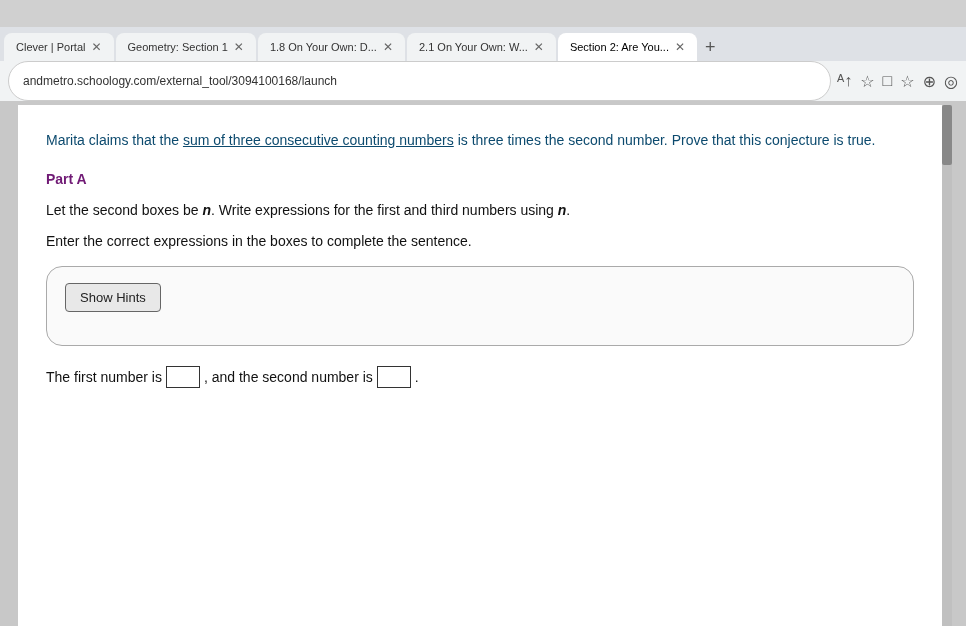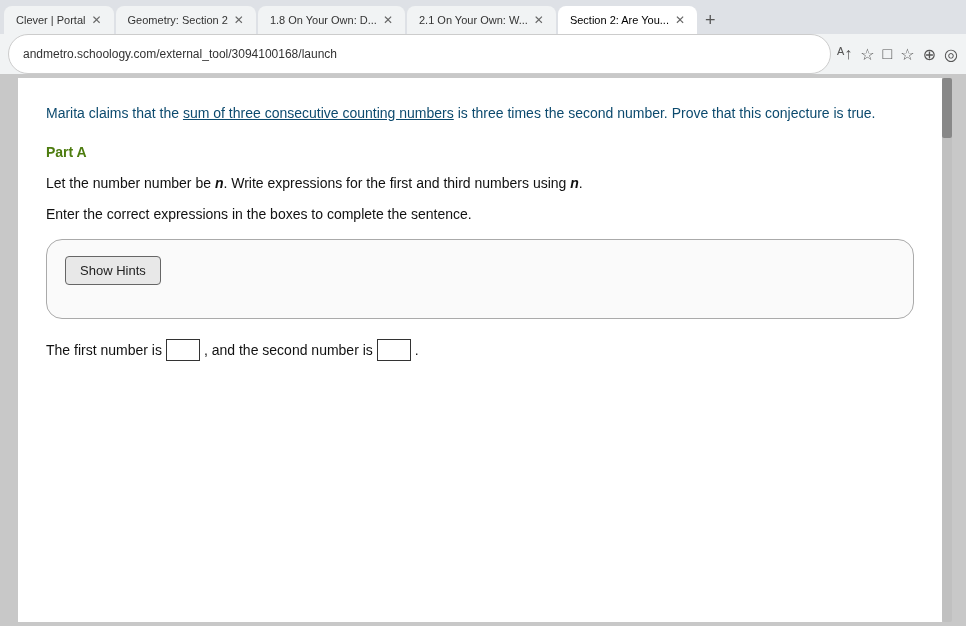--- a/index.html
+++ b/index.html
@@ -14,20 +14,21 @@
       width: 966px;
       height: 626px;
       overflow: hidden;
       position: relative;
     }
 
     
     .browser-chrome {
       background: #f1f3f4;
       width: 100%;
+      margin-top: 27px;
     }
 
     .tab-bar {
       display: flex;
       align-items: center;
       background: #dee1e6;
       padding: 6px 0 0 0;
       height: 34px;
       gap: 2px;
       padding-left: 4px;
@@ -154,21 +155,21 @@
       margin-bottom: 20px;
     }
 
     .problem-text u {
       text-decoration: underline;
     }
 
     .part-label {
       font-size: 14px;
       font-weight: bold;
-      color: #4d7c0f;
+      color: #701a75;
       margin-bottom: 12px;
     }
 
     .instruction-text {
       font-size: 14px;
       color: #111;
       line-height: 1.6;
       margin-bottom: 8px;
     }
 
@@ -225,21 +226,21 @@
 <body>
 
 <div class="browser-chrome">
 
   <div class="tab-bar">
     <div class="tab">
       <span>Clever | Portal</span>
       <span class="tab-close">✕</span>
     </div>
     <div class="tab">
-      <span>Geometry: Section 2</span>
+      <span>Geometry: Section 1</span>
       <span class="tab-close">✕</span>
     </div>
     <div class="tab">
       <span>1.8 On Your Own: D...</span>
       <span class="tab-close">✕</span>
     </div>
     <div class="tab">
       <span>2.1 On Your Own: W...</span>
       <span class="tab-close">✕</span>
     </div>
@@ -270,21 +271,21 @@
 
   <div class="main-panel">
 
     <p class="problem-text">
       <span>Marita claims that the </span><u>sum of three consecutive counting numbers</u><span> is three times the second number. Prove that this conjecture is true.</span>
     </p>
 
     <p class="part-label">Part A</p>
 
     <p class="instruction-text">
-      <span>Let the number number be </span><em>n</em><span>. Write expressions for the first and third numbers using </span><em>n</em><span>.</span>
+      <span>Let the second boxes be </span><em>n</em><span>. Write expressions for the first and third numbers using </span><em>n</em><span>.</span>
     </p>
 
     <p class="instruction-text">Enter the correct expressions in the boxes to complete the sentence.</p>
 
     <div class="hint-box">
       <button class="show-hints-btn">Show Hints</button>
     </div>
 
     <div class="answer-row">
       <span>The first number is</span>

